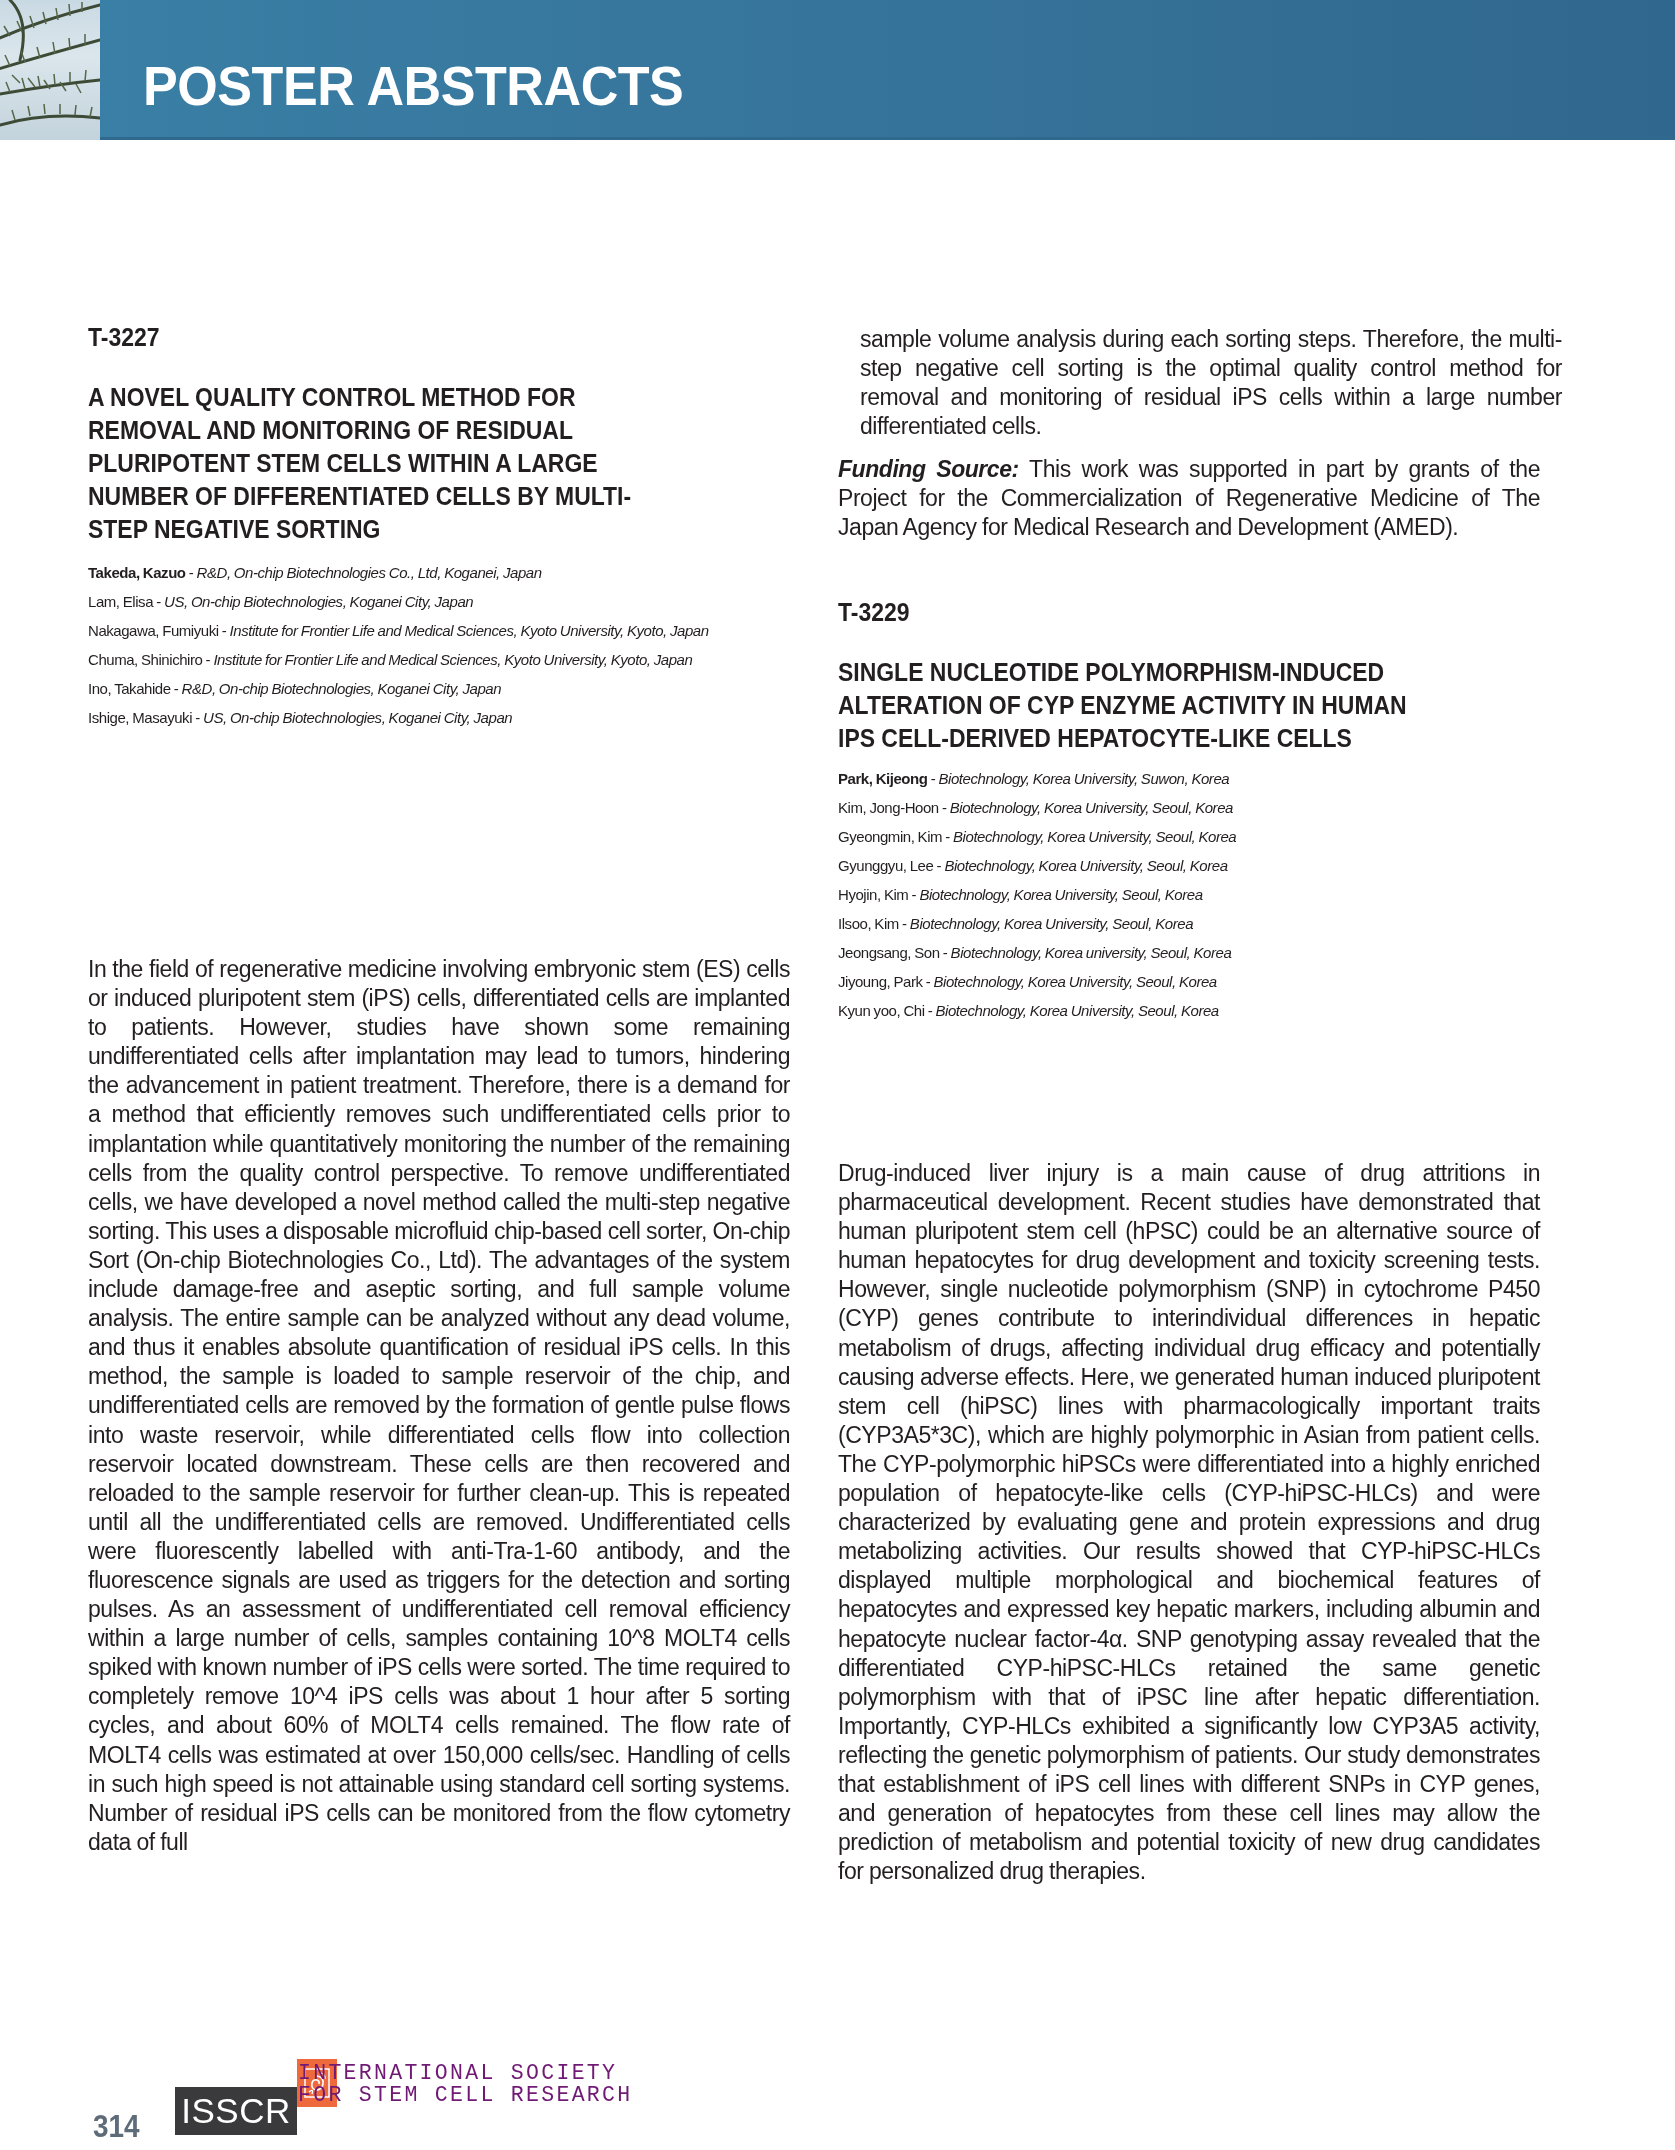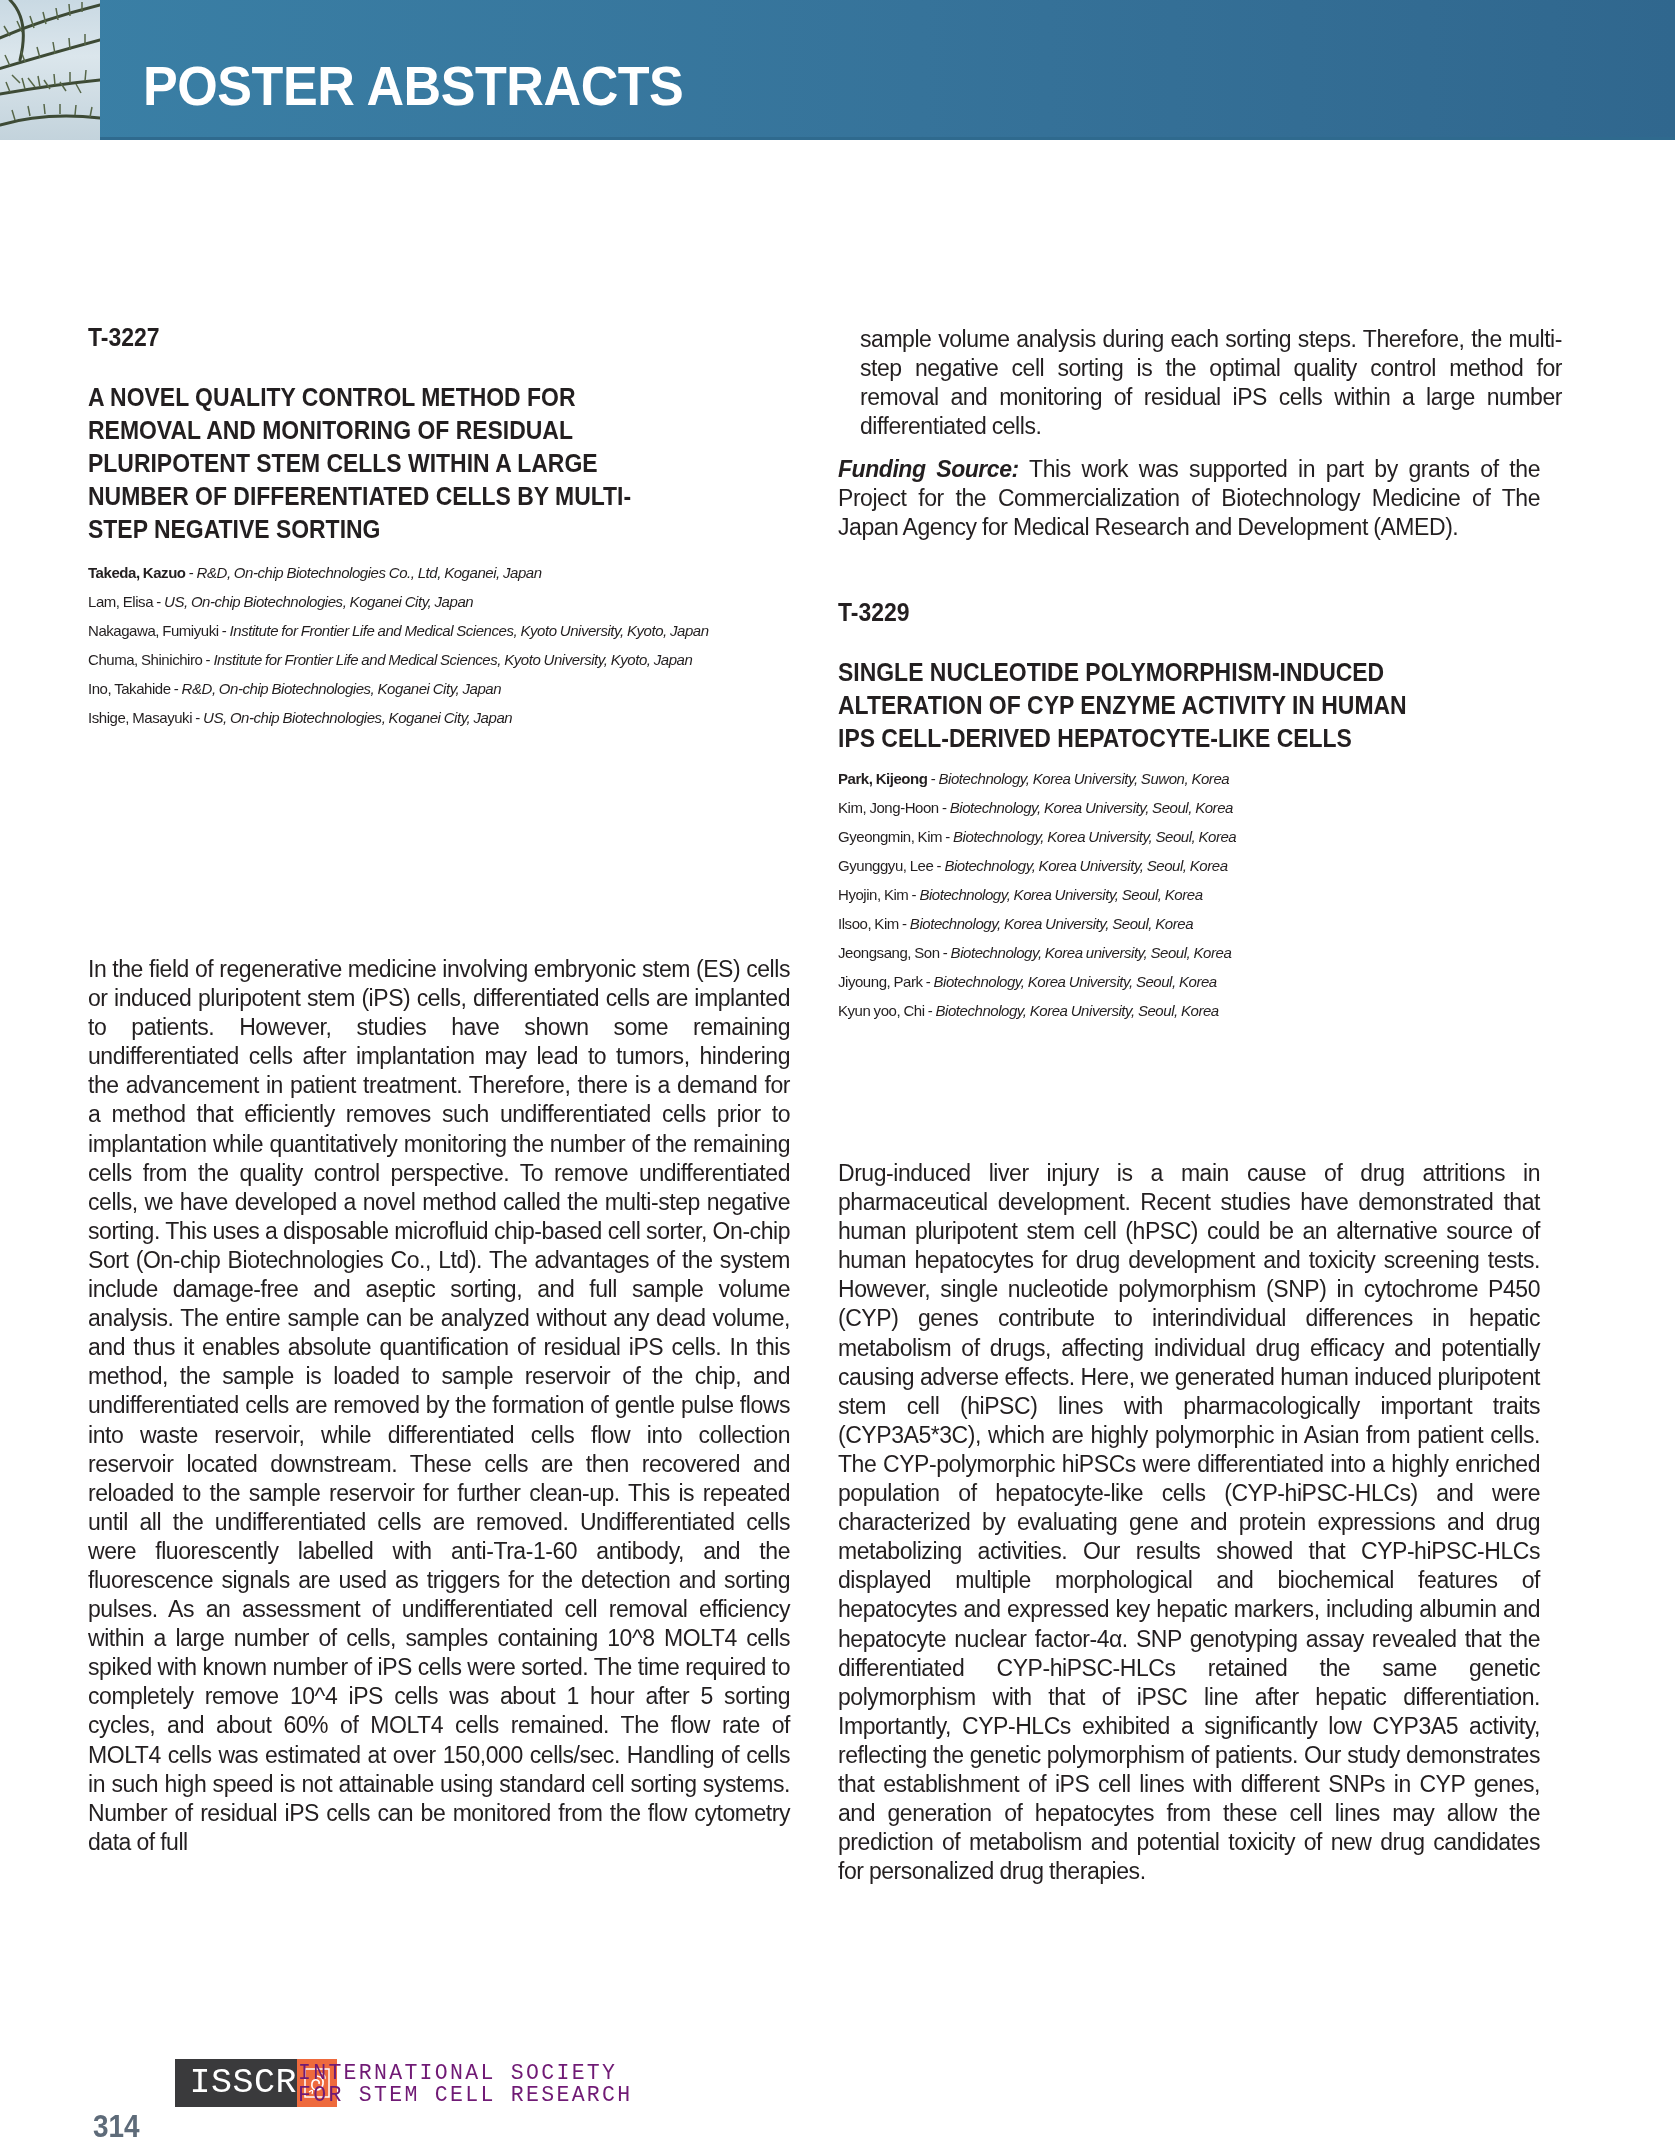--- a/index.html
+++ b/index.html
@@ -27,22 +27,22 @@
 
     .para { position: absolute; font-size: 23px; line-height: 29.1px; width: 702px; text-align: justify;
             hyphens: none; }
     .funding-label { font-weight: bold; font-style: italic; }
 
     .narrow { letter-spacing: -0.45px; word-spacing: -0.5px; }
 
     .footer-page { position: absolute; left: 93px; top: 2109px; font-size: 31px; font-weight: bold; color: #5e6b79;
                    transform: scaleX(0.9); transform-origin: left center; }
     .logo-box { position: absolute; left: 175px; top: 2059px; width: 172px; height: 48px; display: flex; }
-    .logo-dark { width: 122px; height: 48px; background: #3a3a3c; color: #ffffff; font-family: Liberation Mono, monospace;
-                 font-size: 35px; line-height: 48px; text-align: right; letter-spacing: 0.5px; }
+    .logo-dark { width: 122px; height: 48px; background: #3a3a3c; color: #ffffff; font-family: Liberation Sans, sans-serif;
+                 font-size: 35px; line-height: 48px; text-align: center; letter-spacing: 0.5px; margin-top: 28px; }
     .logo-orange { width: 40px; height: 48px; background: #ee6a3d; display: flex; align-items: center; justify-content: center; }
     .org-name { position: absolute; left: 298px; top: 2062px; font-size: 21.5px; line-height: 22px; color: #701a75;
                 letter-spacing: 2.3px; font-family: Liberation Mono, monospace; }
   </style>
 </head>
 <body>
 
 <div class="banner"></div>
 <div class="banner-edge"></div>
 <div class="palm">
@@ -94,21 +94,21 @@
   <div class="author">
     <span class="name">Ishige, Masayuki</span> - <span class="aff">US, On-chip Biotechnologies, Koganei City, Japan</span>
   </div>
 </div>
 
 <div class="para narrow" style="left:88px; top:955px;">In the field of regenerative medicine involving embryonic stem (ES) cells or induced pluripotent stem (iPS) cells, differentiated cells are implanted to patients. However, studies have shown some remaining undifferentiated cells after implantation may lead to tumors, hindering the advancement in patient treatment. Therefore, there is a demand for a method that efficiently removes such undifferentiated cells prior to implantation while quantitatively monitoring the number of the remaining cells from the quality control perspective. To remove undifferentiated cells, we have developed a novel method called the multi-step negative sorting. This uses a disposable microfluid chip-based cell sorter, On-chip Sort (On-chip Biotechnologies Co., Ltd). The advantages of the system include damage-free and aseptic sorting, and full sample volume analysis. The entire sample can be analyzed without any dead volume, and thus it enables absolute quantification of residual iPS cells. In this method, the sample is loaded to sample reservoir of the chip, and undifferentiated cells are removed by the formation of gentle pulse flows into waste reservoir, while differentiated cells flow into collection reservoir located downstream. These cells are then recovered and reloaded to the sample reservoir for further clean-up. This is repeated until all the undifferentiated cells are removed. Undifferentiated cells were fluorescently labelled with anti-Tra-1-60 antibody, and the fluorescence signals are used as triggers for the detection and sorting pulses. As an assessment of undifferentiated cell removal efficiency within a large number of cells, samples containing 10^8 MOLT4 cells spiked with known number of iPS cells were sorted. The time required to completely remove 10^4 iPS cells was about 1 hour after 5 sorting cycles, and about 60% of MOLT4 cells remained. The flow rate of MOLT4 cells was estimated at over 150,000 cells/sec. Handling of cells in such high speed is not attainable using standard cell sorting systems. Number of residual iPS cells can be monitored from the flow cytometry data of full</div>
 
 <div class="para narrow" style="left:860px; top:325px;">sample volume analysis during each sorting steps. Therefore, the multi-step negative cell sorting is the optimal quality control method for removal and monitoring of residual iPS cells within a large number differentiated cells.</div>
 
 <div class="para narrow" style="left:838px; top:455px;">
-  <span class="funding-label">Funding Source:</span><span> This work was supported in part by grants of the Project for the Commercialization of Biotechnology Medicine of The Japan Agency for Medical Research and Development (AMED).</span>
+  <span class="funding-label">Funding Source:</span><span> This work was supported in part by grants of the Project for the Commercialization of Regenerative Medicine of The Japan Agency for Medical Research and Development (AMED).</span>
 </div>
 
 <div class="abs-id" style="left:838px; top:598px;">T-3229</div>
 
 <div class="abs-title" style="left:838px; top:656px;">
   <div>SINGLE NUCLEOTIDE POLYMORPHISM-INDUCED</div>
   <div>ALTERATION OF CYP ENZYME ACTIVITY IN HUMAN</div>
   <div>IPS CELL-DERIVED HEPATOCYTE-LIKE CELLS</div>
 </div>
 

